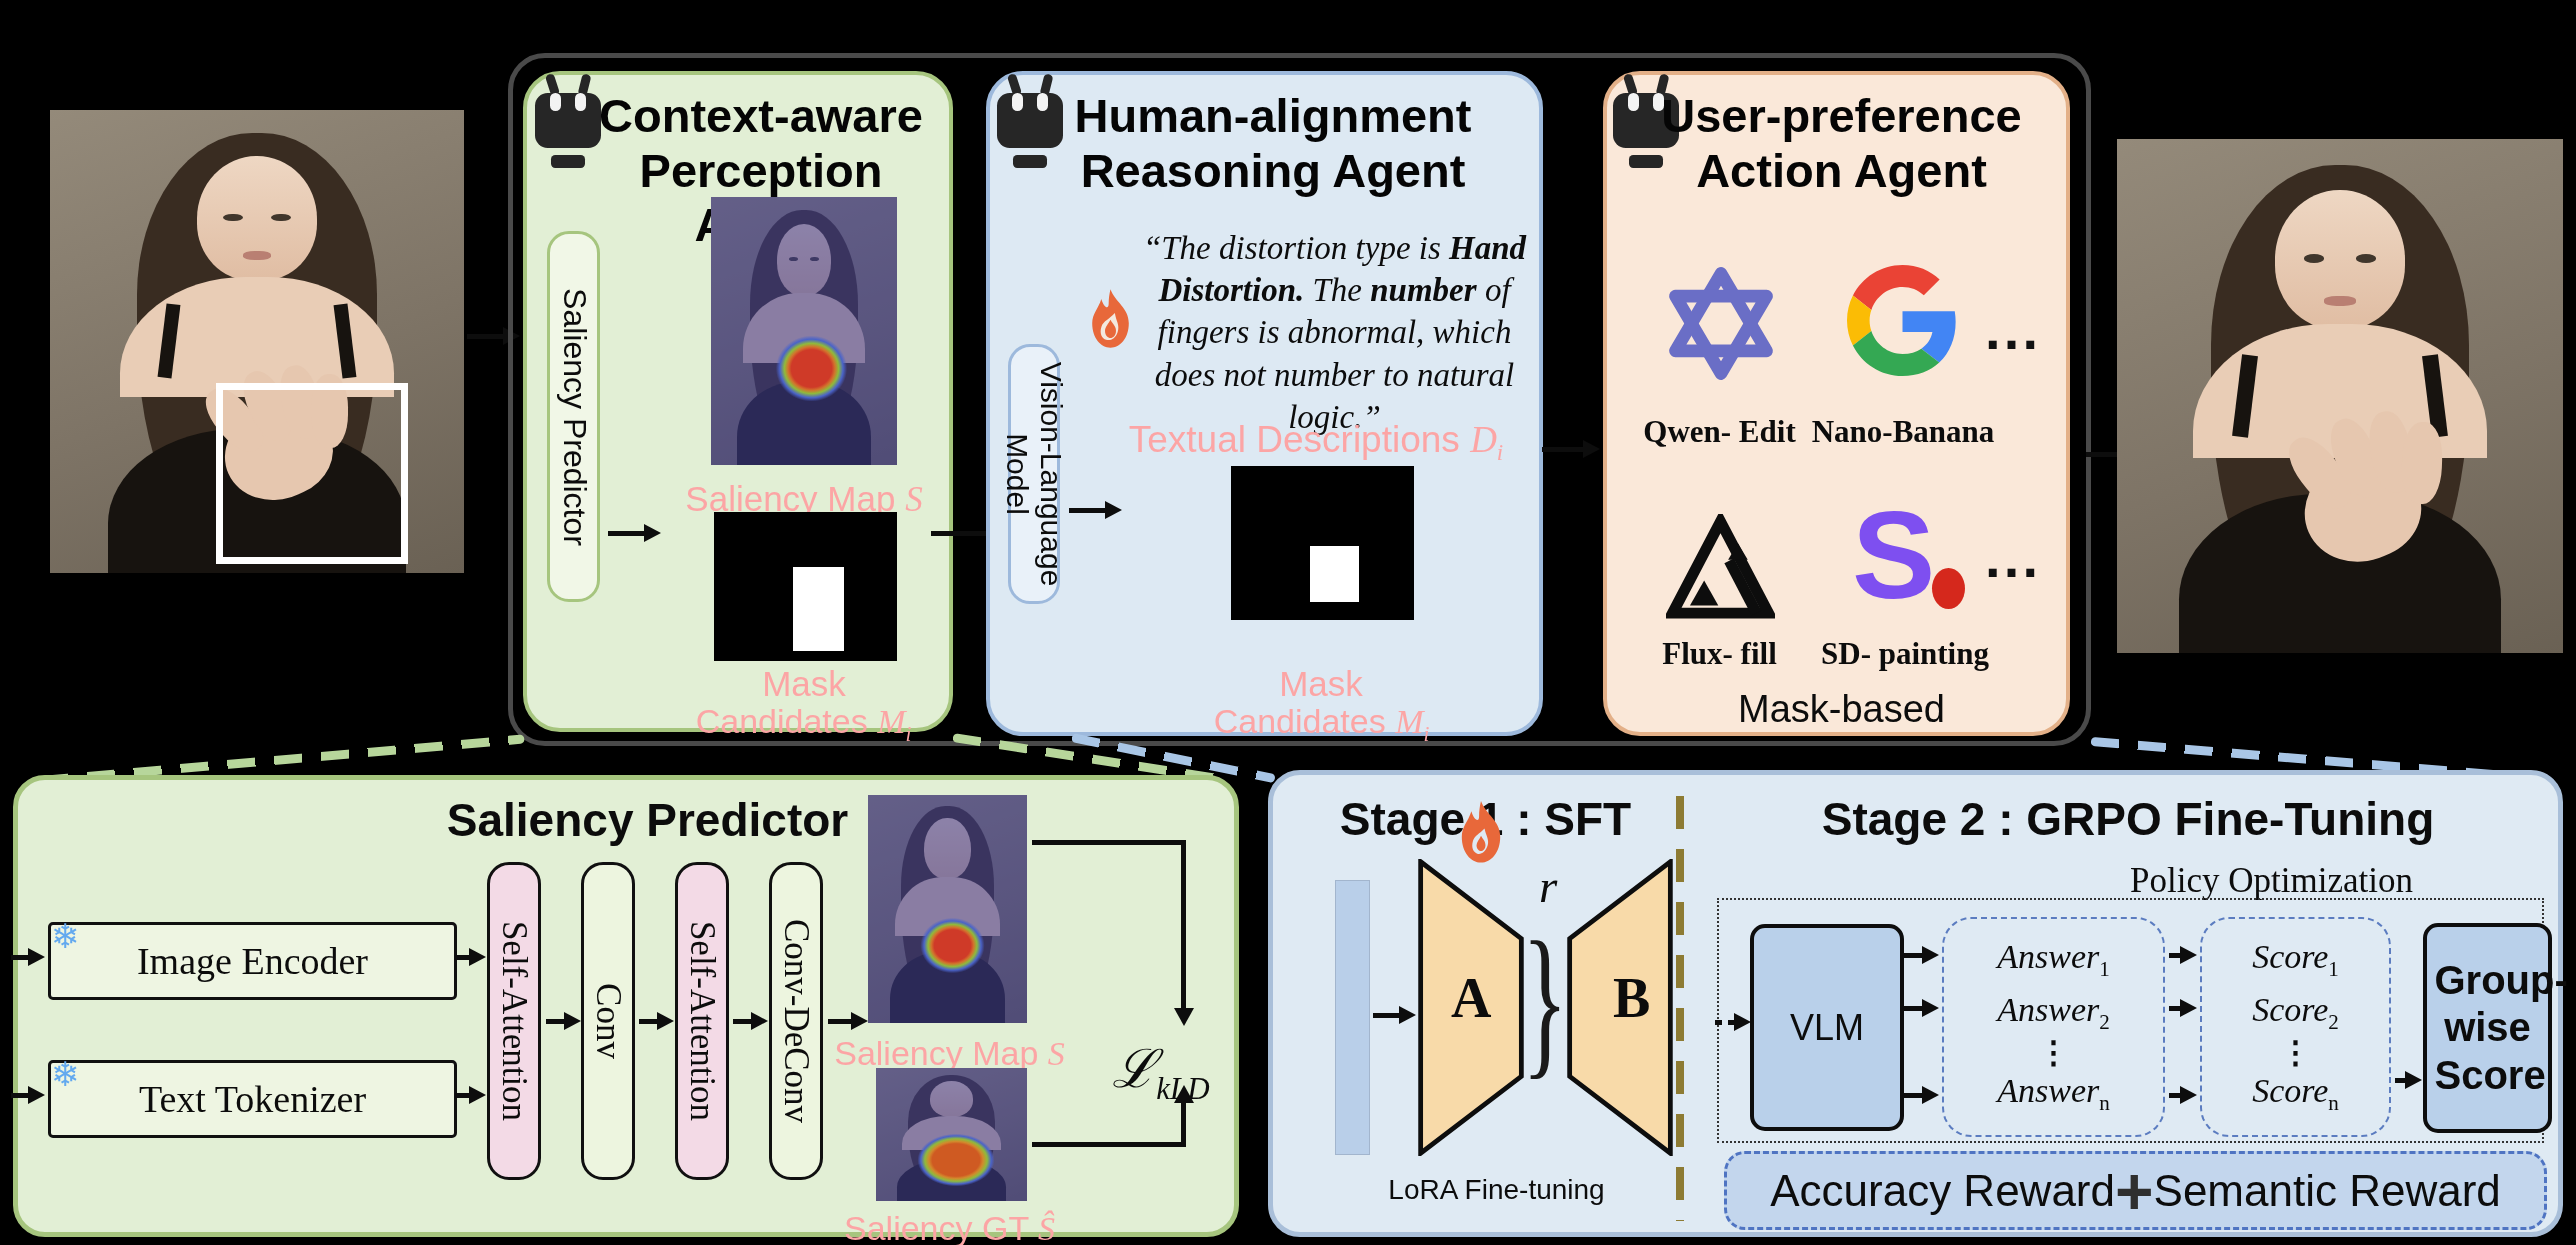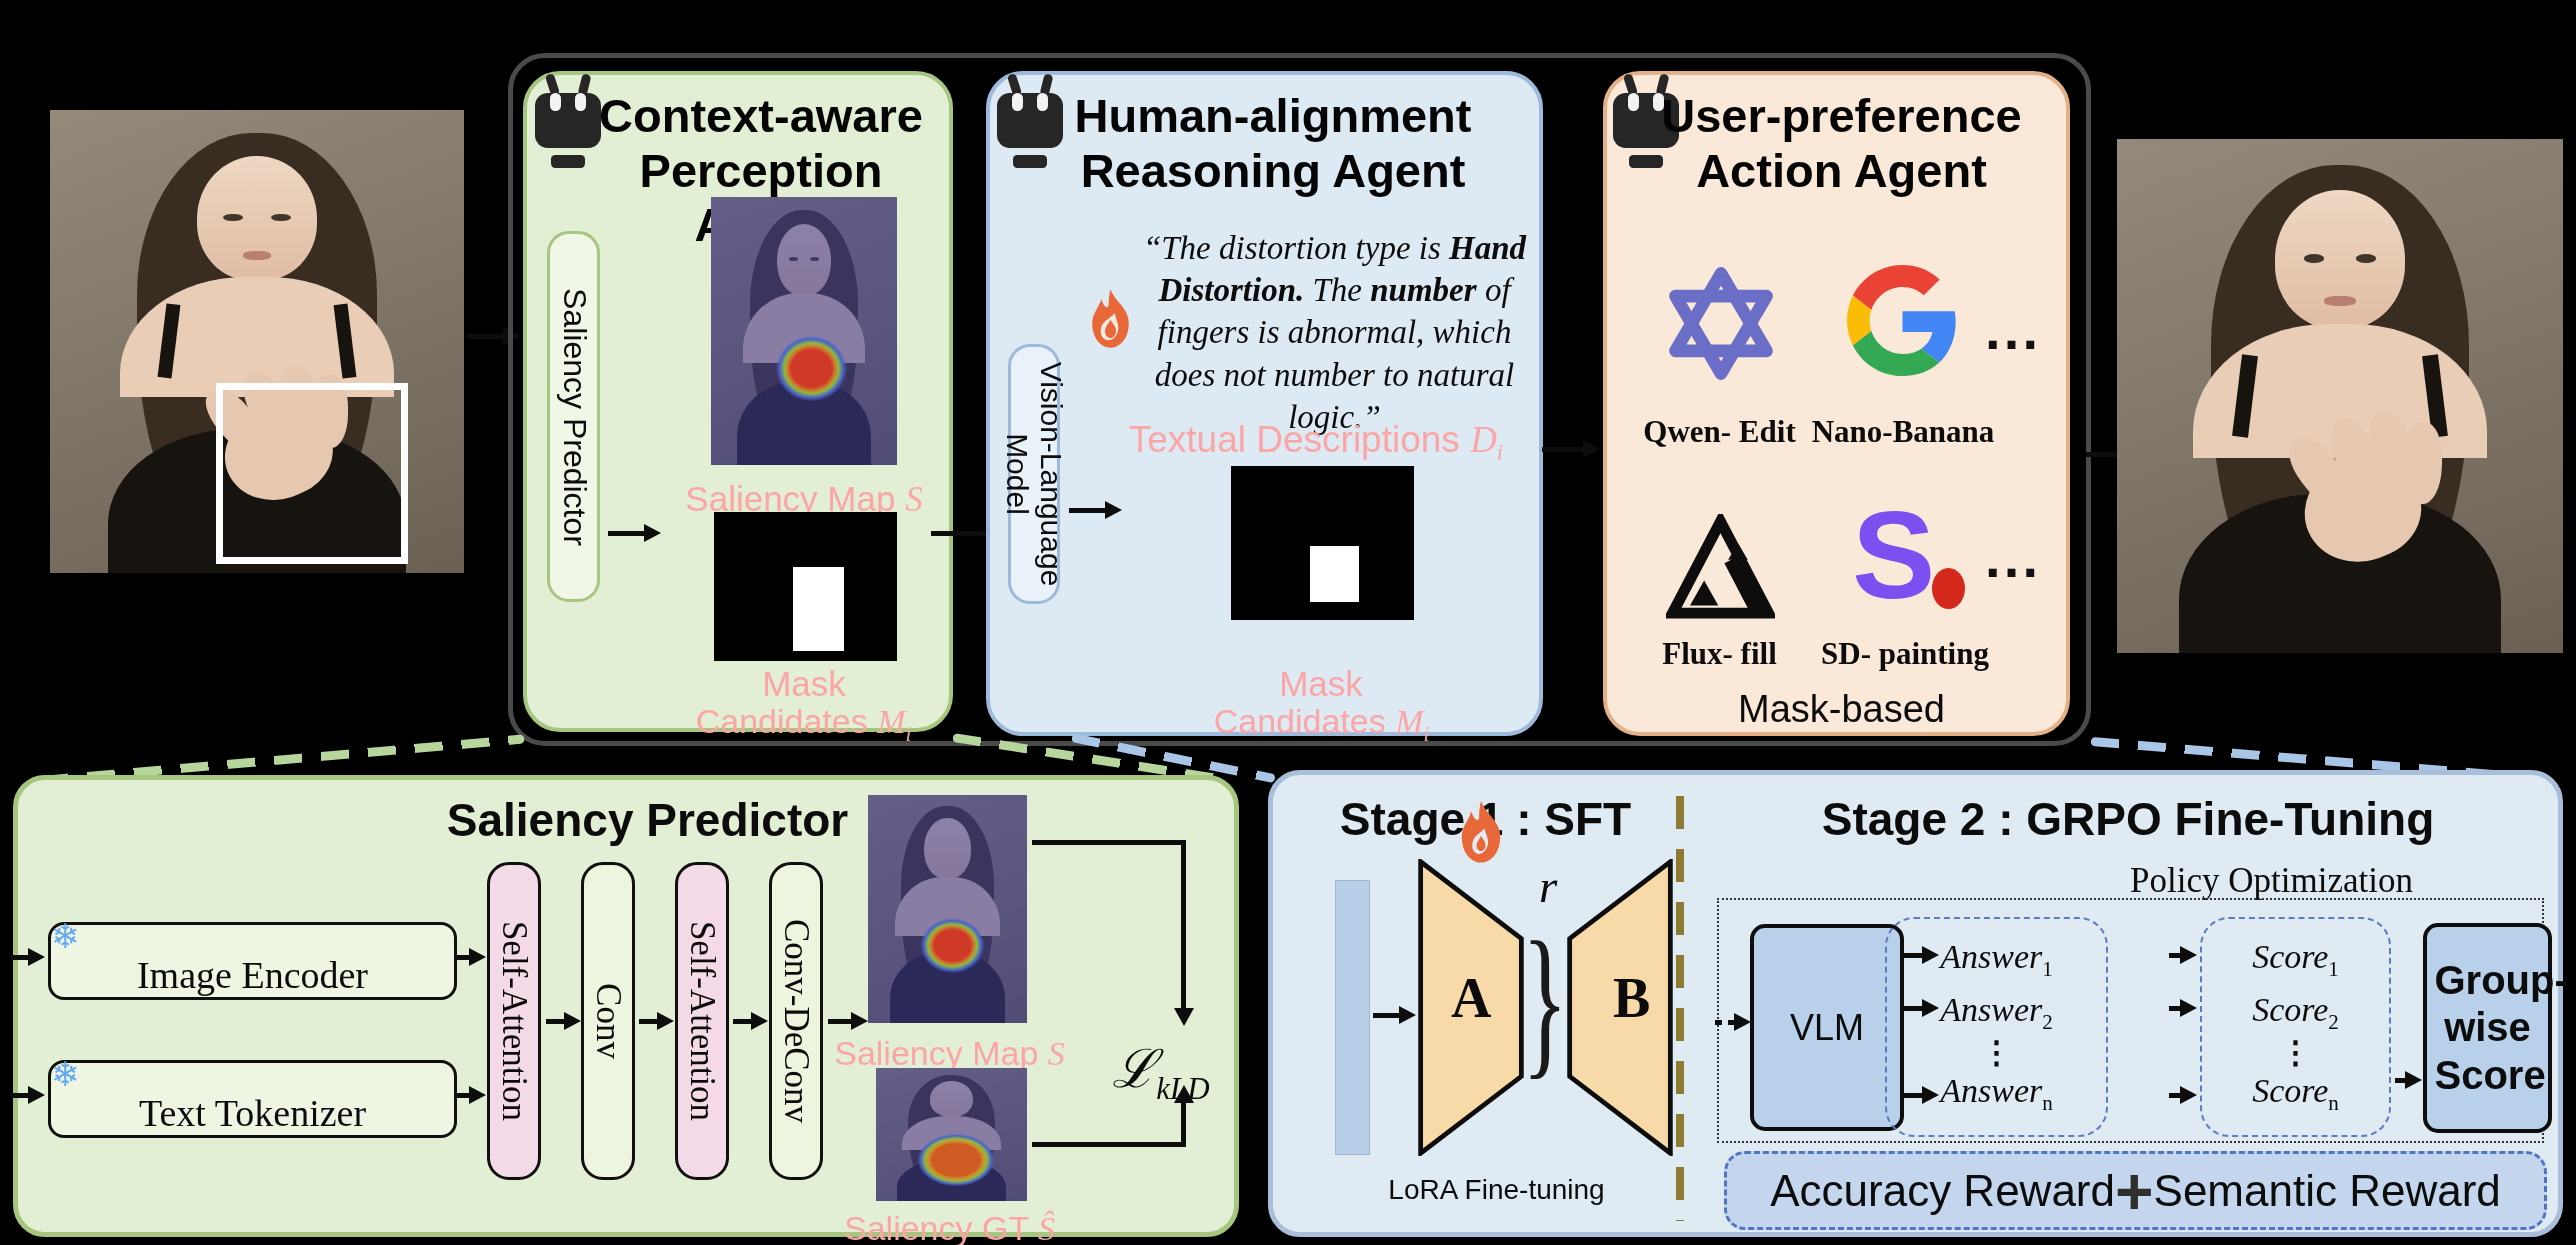--- a/index.html
+++ b/index.html
@@ -57,22 +57,22 @@
   .tint{position:absolute;inset:0;background:rgba(60,60,148,0.55);}
   .blob{position:absolute;border-radius:50%;
         background:radial-gradient(closest-side,#cf3a28 0 50%,#d2732c 58%,#8fba3b 67%,#4a63c9 78%,rgba(74,99,201,0) 88%);}
   .maskimg{position:absolute;background:#000;}
   .maskimg .w{position:absolute;background:#fff;}
   .lbl{position:absolute;text-align:center;font-size:35px;color:#fca5a5;}
   .ser-it{font-family:"Liberation Serif",serif;font-style:italic;}
   .ser{font-family:"Liberation Serif",serif;}
   sub{font-size:62%;}
   
-  .encbox{position:absolute;background:#eef5e2;border:3.7px solid #101010;border-radius:16px;
-          display:flex;align-items:flex-end;justify-content:center;font-family:"Liberation Serif",serif;font-size:38px;}
+  .encbox{position:absolute;background:#eef5e2;border:3.7px solid #101010;border-radius:5px;
+          display:flex;align-items:center;justify-content:center;font-family:"Liberation Serif",serif;font-size:38px;}
   .snow{position:absolute;font-size:34px;color:#63a9ef;line-height:1;}
   .pillar{border:3.7px solid #101010;}
   .pillar>span{font-family:"Liberation Serif",serif;font-size:35px;}
   
   .bluebox{position:absolute;background:#b9d0ea;border:4.2px solid #0d0d0d;border-radius:15px;
            display:flex;align-items:center;justify-content:center;text-align:center;}
   .dashedbox{position:absolute;border:2.7px dashed #5b7cc0;border-radius:29px;}
   .answers{display:flex;flex-direction:column;justify-content:space-between;align-items:center;
            padding:19px 5.3px;box-sizing:border-box;font-size:34px;}
   .answers .it{font-family:"Liberation Serif",serif;font-style:italic;}
@@ -372,21 +372,21 @@
 
   <div class="bluebox" style="left:1750px;top:924px;width:146px;height:199px;">
     <span style="font-size:36px;">VLM</span>
   </div>
   <div class="arr dashed" style="left:1715px;top:1020px;width:20px;"></div>
 
   <div class="arr" style="left:1901px;top:953px;width:22px;"></div>
   <div class="arr" style="left:1901px;top:1006px;width:22px;"></div>
   <div class="arr" style="left:1901px;top:1093px;width:22px;"></div>
 
-  <div class="dashedbox answers" style="left:1885px;top:917px;width:223px;height:220px;">
+  <div class="dashedbox answers" style="left:1942px;top:917px;width:223px;height:220px;">
     <span class="it"><span>Answer</span><sub style="font-style:normal;">1</sub></span>
     <span class="it"><span>Answer</span><sub style="font-style:normal;">2</sub></span>
     <span class="dots">⋮</span>
     <span class="it"><span>Answer</span><sub style="font-style:normal;">n</sub></span>
   </div>
 
   <div class="arr" style="left:2169px;top:953px;width:11.7px;"></div>
   <div class="arr" style="left:2169px;top:1006px;width:11.7px;"></div>
   <div class="arr" style="left:2169px;top:1093px;width:11.7px;"></div>
 

